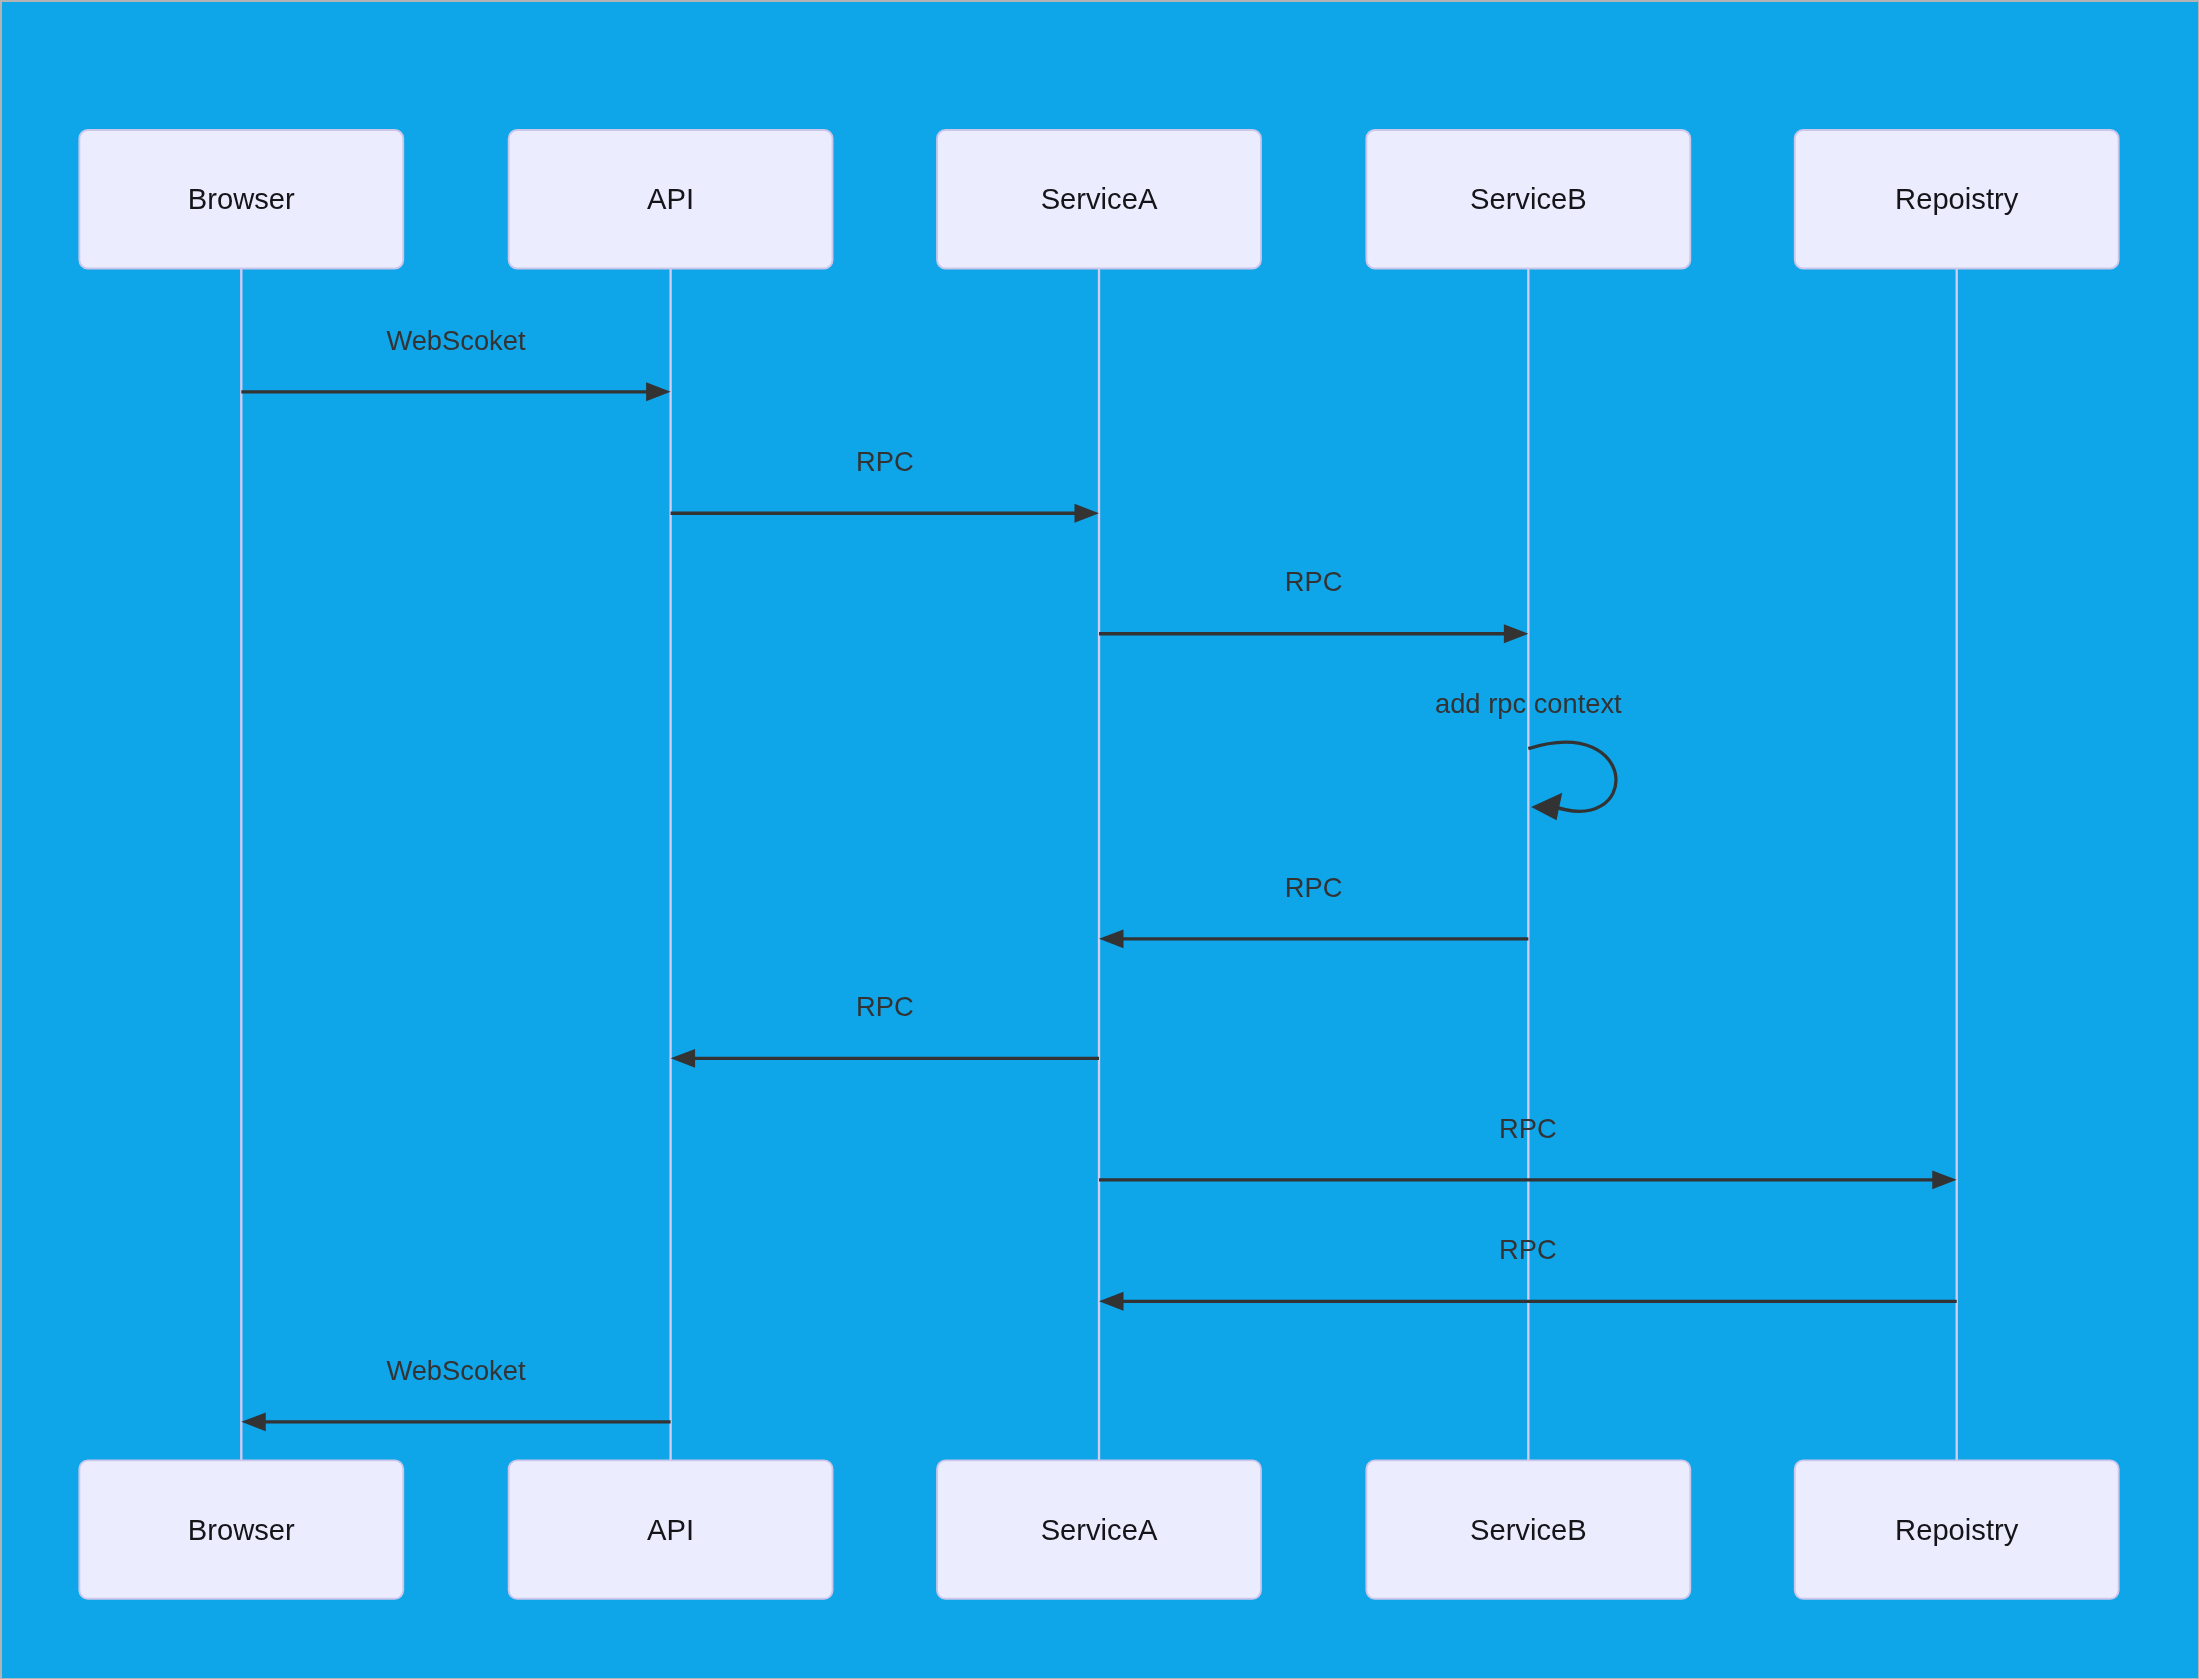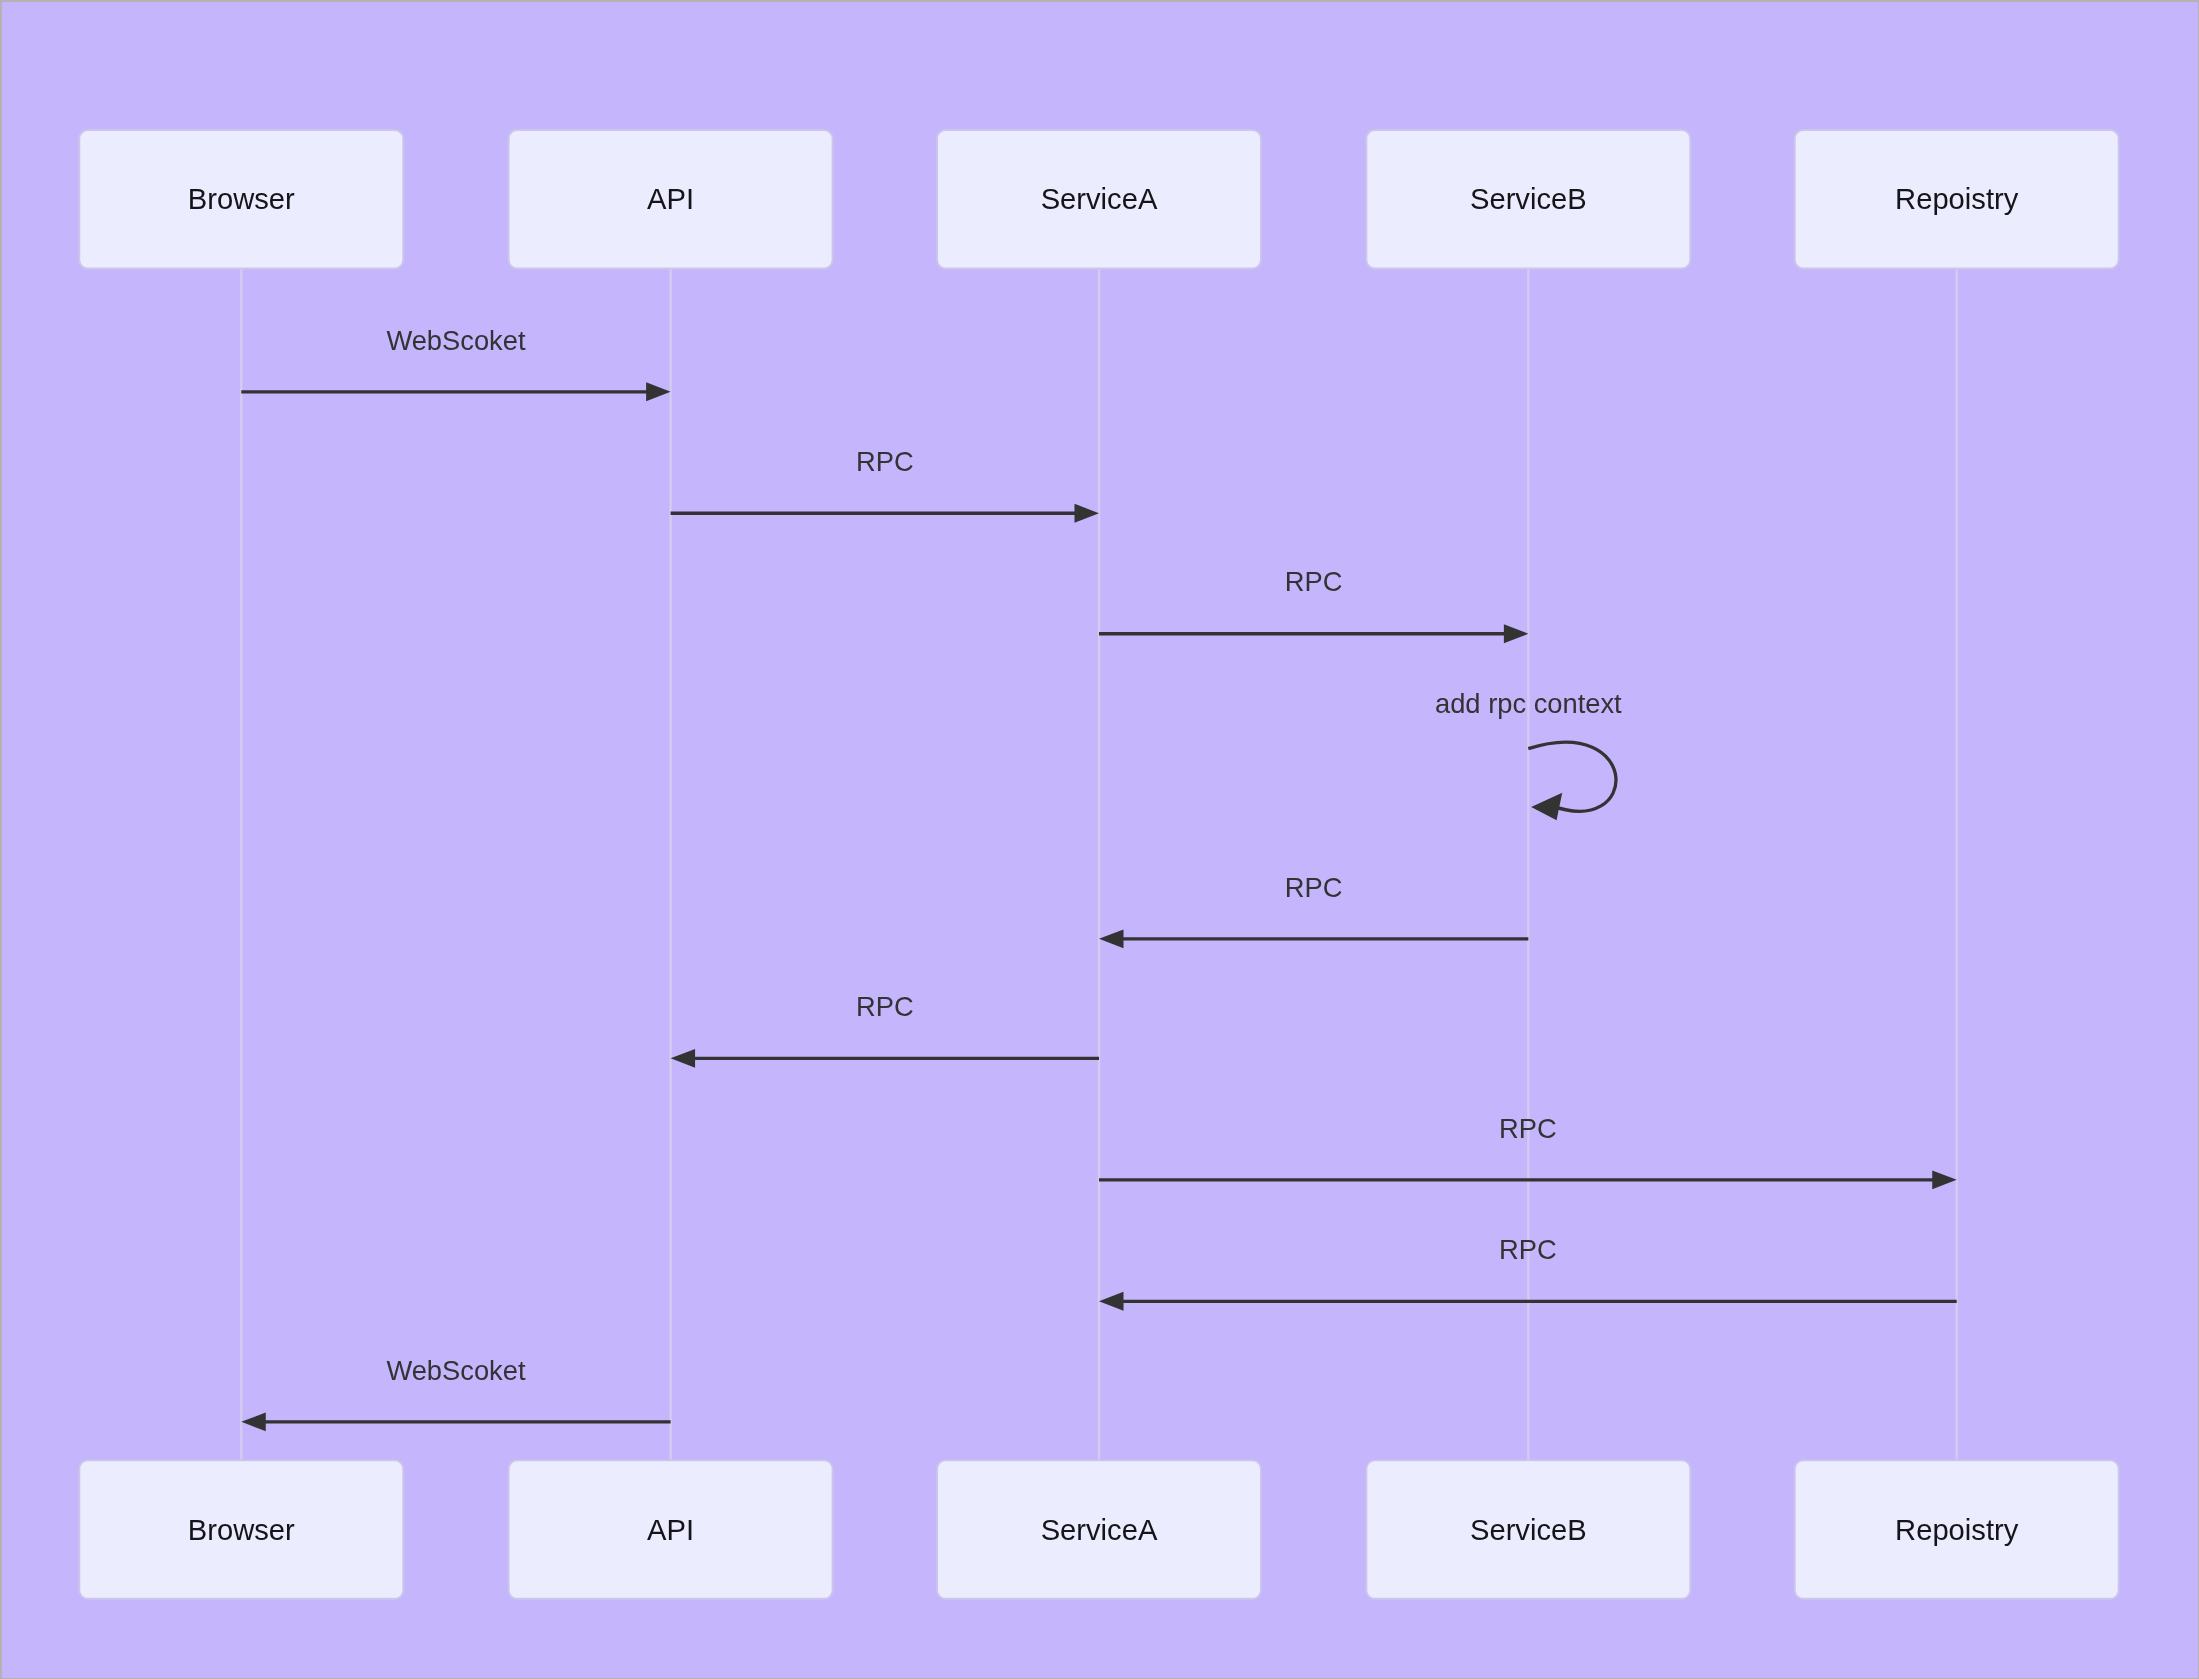--- a/index.html
+++ b/index.html
@@ -7,21 +7,21 @@
     padding: 0;
     background: #ffffff;
     font-family: "Liberation Sans", "DejaVu Sans", sans-serif;
   }
   .frame {
     position: relative;
     width: 2200px;
     height: 1680px;
     box-sizing: border-box;
     border: 2.8px solid #b3b3b3;
-    background: #c4b5fd;
+    background: #0ea5e9;
     overflow: hidden;
   }
   svg { display: block; }
   text { user-select: none; }
 </style>
 </head>
 <body>
 
 <div class="frame">
   <svg id="diagram" width="2194" height="1674" viewBox="0 0 2330 1778" xmlns="http://www.w3.org/2000/svg">

